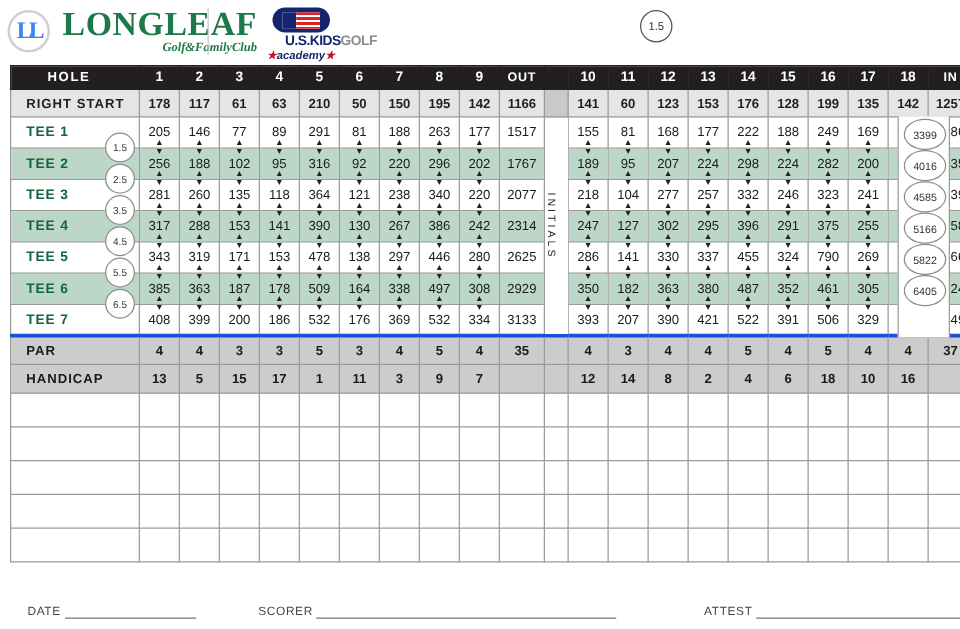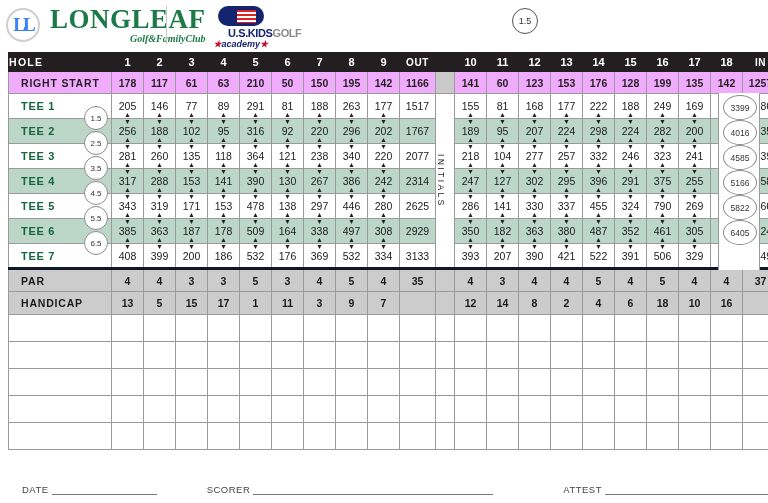--- a/index.html
+++ b/index.html
@@ -91,27 +91,27 @@
   col.out   { width: 36px; }
   col.ini   { width: 19px; }
 
   
   tr.hole-row td {
     background: #231f20; color: #fff;
     font-size: 11px; font-weight: 700; text-align: center;
     height: 19px; border-color: #231f20;
   }
   tr.hole-row td.lbl-cell {
-    text-align: left; padding-left: 0; letter-spacing: 1.3px; font-size: 10.5px;
+    text-align: left; padding-left: 29px; letter-spacing: 1.3px; font-size: 10.5px;
   }
   tr.hole-row td.out-cell, tr.hole-row td.tot-cell { font-size: 10px; letter-spacing: 0.6px; }
 
   
   tr.rs-row td {
-    background: #f0abfc; height: 22px;
+    background: #e5e5e5; height: 22px;
     font-size: 10.5px; font-weight: 700; text-align: center; color: #231f20;
   }
   tr.rs-row td.lbl-cell { text-align: left; padding-left: 12px; letter-spacing: 0.8px; }
   tr.rs-row td.blank { background: #c9c9c9; }
 
   
   tr.tee-row td { height: 25px; font-size: 10.5px; text-align: center; color: #1a1a1a;
                   position: relative; }
   tr.tee-row.alt td { background: #bcd7c8; }
   tr.tee-row td.lbl-cell {
@@ -136,21 +136,21 @@
   
   tr.par-row td, tr.hcp-row td {
     background: #cccccc; height: 23px;
     font-size: 10.5px; font-weight: 700; text-align: center; color: #1a1a1a;
   }
   tr.par-row td.lbl-cell, tr.hcp-row td.lbl-cell {
     text-align: left; padding-left: 12px; letter-spacing: 0.8px; font-weight: 700;
   }
   tr.hcp-row td { font-weight: 700; }
   tr.par-row { border-top: 3px solid #231f20; }
-  tr.par-row td { border-top: 3px solid #0f172a; }
+  tr.par-row td { border-top: 3px solid #1d4ed8; }
 
   
   tr.blank-row td { height: 27px; background: #ffffff; }
 
   
   .blend-col {
     position: absolute; right: 0px; top: 41px;
     width: 42px; height: 177px;
     background: #fff; border-left: 1px solid #9a9a9a;
     border-right: 1px solid #9a9a9a;

